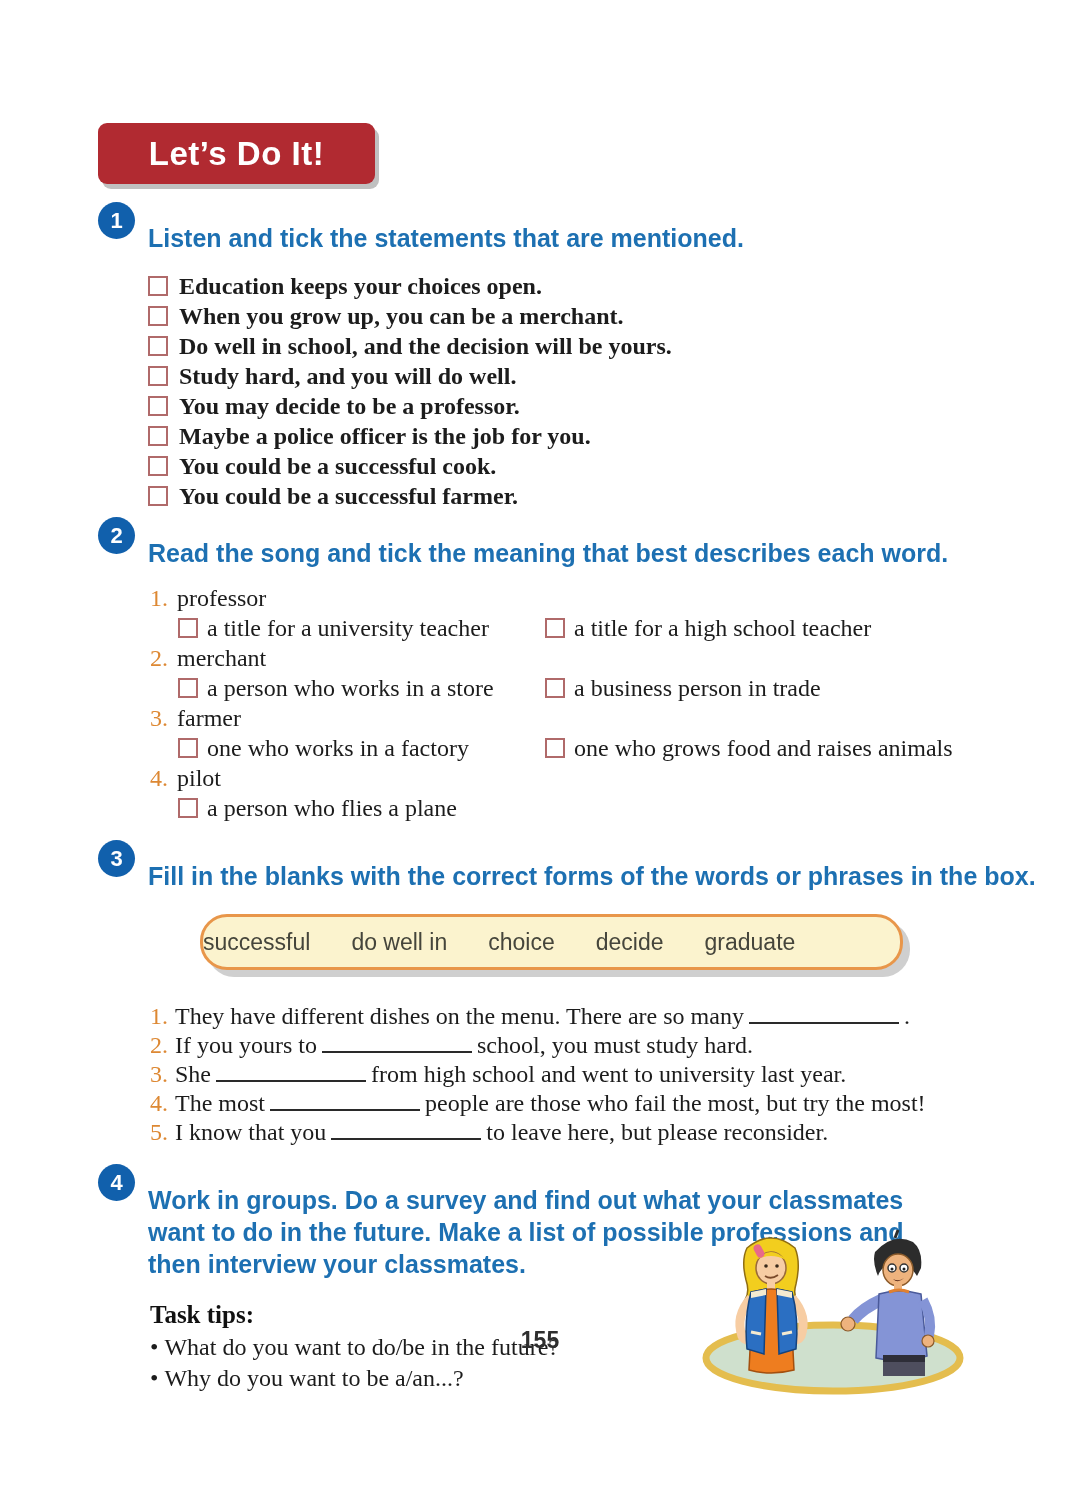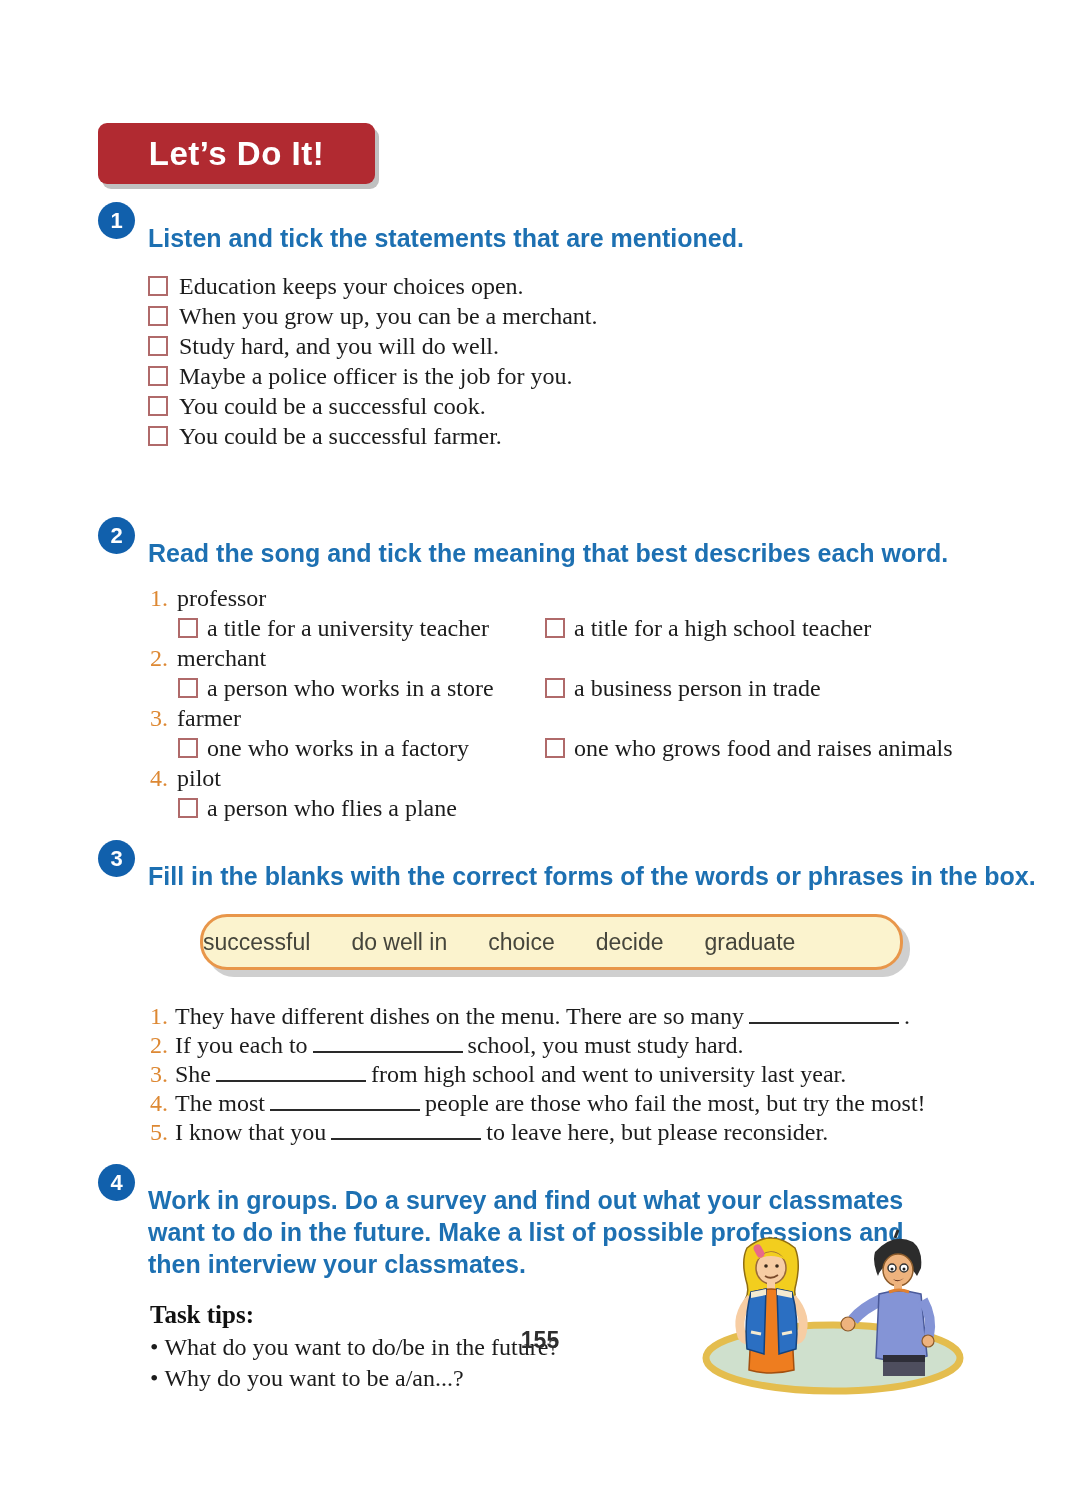--- a/index.html
+++ b/index.html
@@ -52,21 +52,21 @@
     font-weight: bold;
     font-size: 25px;
     color: #1d70b2;
     line-height: 32px;
     padding-top: 3px;
     margin-top: 17px;
   }
   #ex4 .ex-title { max-width: 815px; }
 
   
-  .checklist { margin: 17px 0 0 50px; }
+  .checklist { margin: 17px 0 0 50px; font-weight: bold; }
   .check-item { display: flex; align-items: center; height: 30px; }
   .cb {
     flex: 0 0 auto;
     width: 20px; height: 20px;
     border: 2px solid #b06a6a;
     background: #ffffff;
     display: inline-block;
     margin-right: 11px;
   }
   .body-text { font-size: 24px; color: #1c1c1c; }
@@ -145,21 +145,29 @@
       <div class="check-item">
           <span class="cb"></span>
           <span class="body-text">Education keeps your choices open.</span>
         </div>
       <div class="check-item">
           <span class="cb"></span>
           <span class="body-text">When you grow up, you can be a merchant.</span>
         </div>
       <div class="check-item">
           <span class="cb"></span>
+          <span class="body-text">Do well in school, and the decision will be yours.</span>
+        </div>
+      <div class="check-item">
+          <span class="cb"></span>
           <span class="body-text">Study hard, and you will do well.</span>
+        </div>
+      <div class="check-item">
+          <span class="cb"></span>
+          <span class="body-text">You may decide to be a professor.</span>
         </div>
       <div class="check-item">
           <span class="cb"></span>
           <span class="body-text">Maybe a police officer is the job for you.</span>
         </div>
       <div class="check-item">
           <span class="cb"></span>
           <span class="body-text">You could be a successful cook.</span>
         </div>
       <div class="check-item">
@@ -244,21 +252,21 @@
     <div class="word-box">
       <span class="word">successful</span>
       <span class="word">do well in</span>
       <span class="word">choice</span>
       <span class="word">decide</span>
       <span class="word">graduate</span>
     </div>
 
     <div class="sentences">
       <div class="sentence"><span class="onum">1.</span><span>They have different dishes on the menu. There are so many</span><span class="blank"></span><span>.</span></div>
-      <div class="sentence"><span class="onum">2.</span><span>If you each to</span><span class="blank"></span><span>school, you must study hard.</span></div>
+      <div class="sentence"><span class="onum">2.</span><span>If you yours to</span><span class="blank"></span><span>school, you must study hard.</span></div>
       <div class="sentence"><span class="onum">3.</span><span>She</span><span class="blank"></span><span>from high school and went to university last year.</span></div>
       <div class="sentence"><span class="onum">4.</span><span>The most</span><span class="blank"></span><span>people are those who fail the most, but try the most!</span></div>
       <div class="sentence"><span class="onum">5.</span><span>I know that you</span><span class="blank"></span><span>to leave here, but please reconsider.</span></div>
     </div>
   </div>
 
   <div class="exercise" id="ex4">
     <div class="ex-header">
       <div class="num-circle">4</div>
       <div class="ex-title">Work in groups. Do a survey and find out what your classmates want to do in the future. Make a list of possible professions and then interview your classmates.</div>

